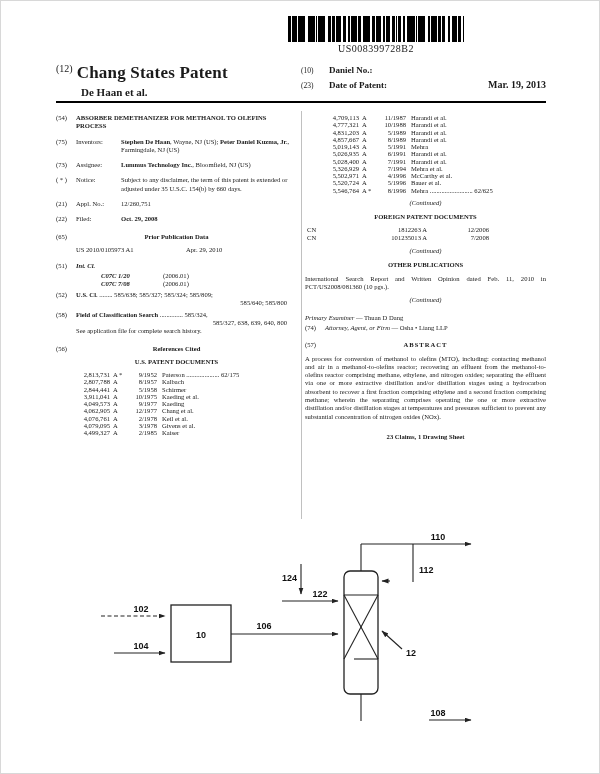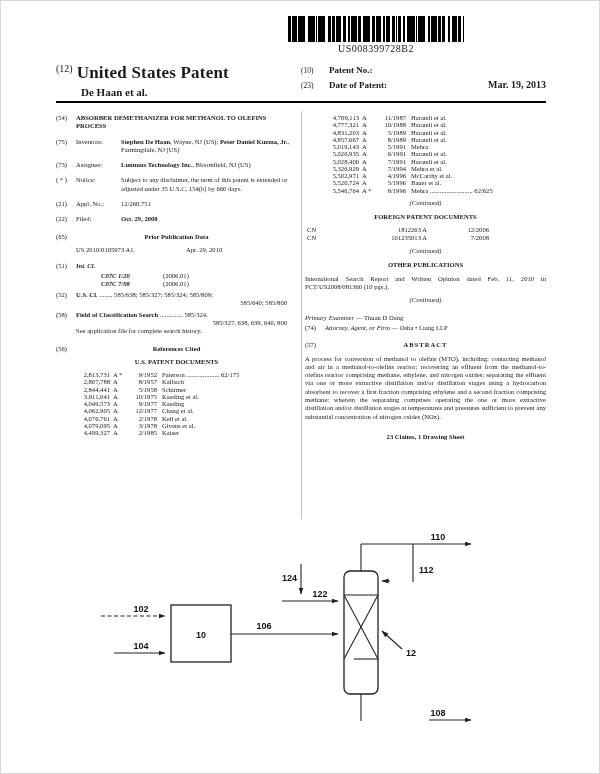--- a/index.html
+++ b/index.html
@@ -74,28 +74,28 @@
 </head>
 <body>
 
 <div id="page">
 
   <div class="barcode"></div>
   <div class="barcode-text">US008399728B2</div>
 
   <div class="hdr-left">
     <span class="hdr-tag">(12)</span>
-    <span class="hdr-title">United States Patent</span>
+    <span class="hdr-title">Chang States Patent</span>
     <div class="hdr-inventor">De Haan et al.</div>
   </div>
 
   <div class="hdr-right">
     <div class="hdr-row">
       <span class="tag">(10)</span>
-      <span class="lbl">Patent No.:</span>
+      <span class="lbl">Daniel No.:</span>
     </div>
     <div class="hdr-row">
       <span class="tag">(23)</span>
       <span class="lbl">Date of Patent:</span>
       <span class="val val-date">Mar. 19, 2013</span>
     </div>
   </div>
 
   <div class="rule"></div>
   <div class="colrule"></div>

